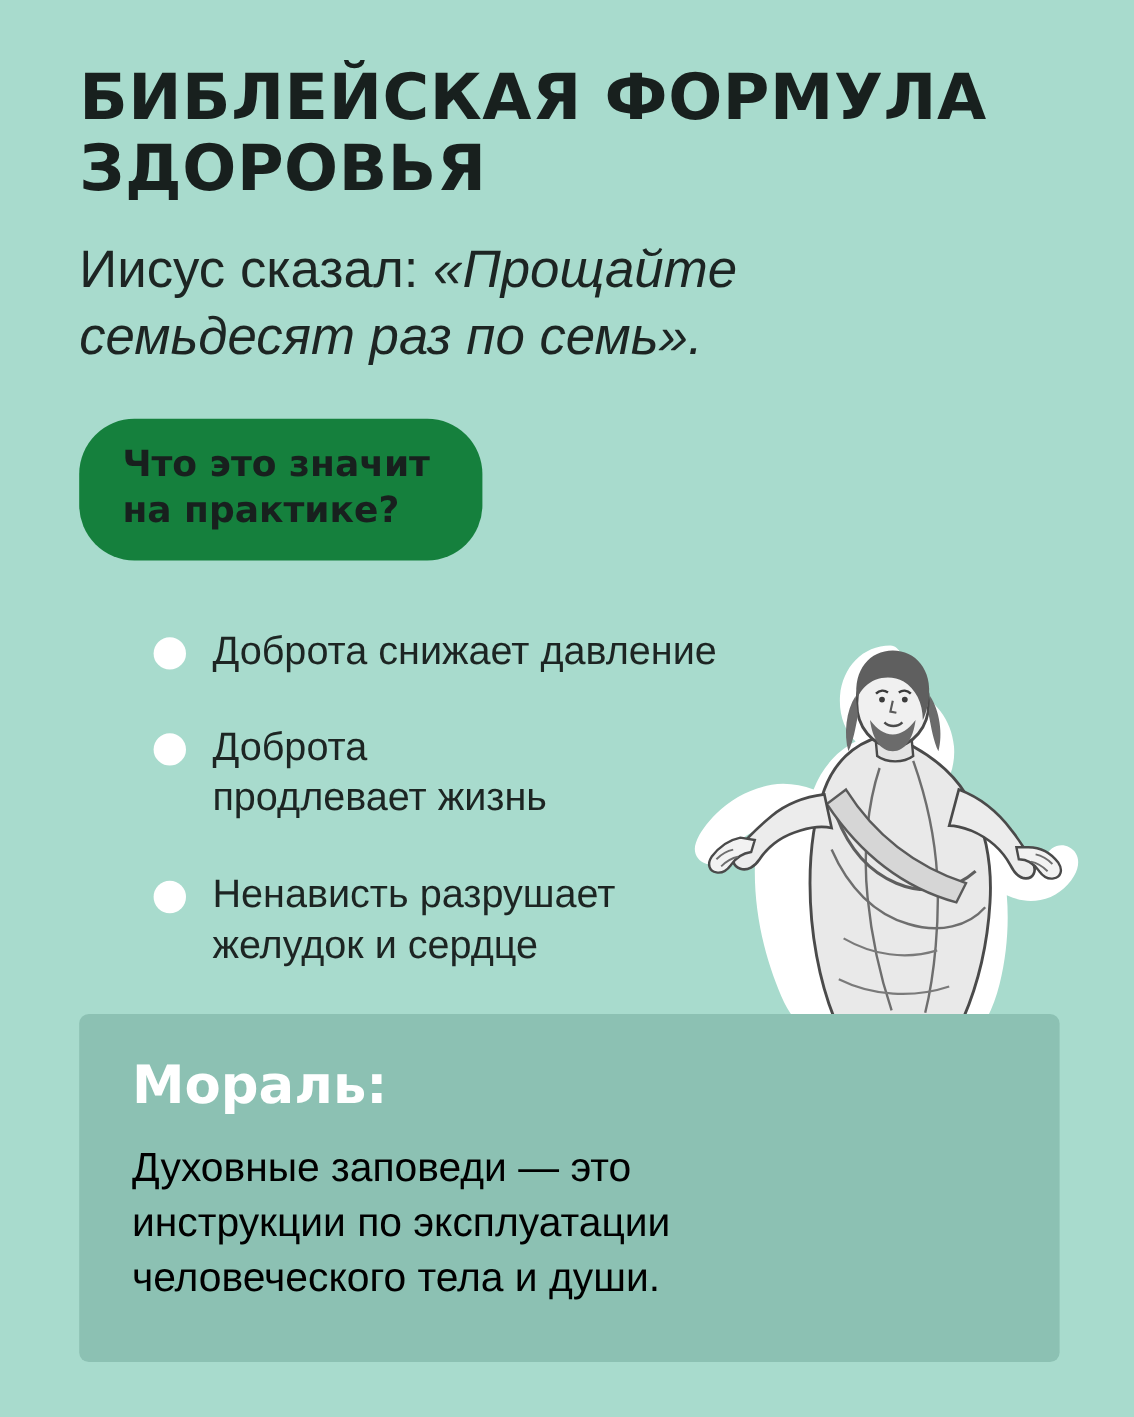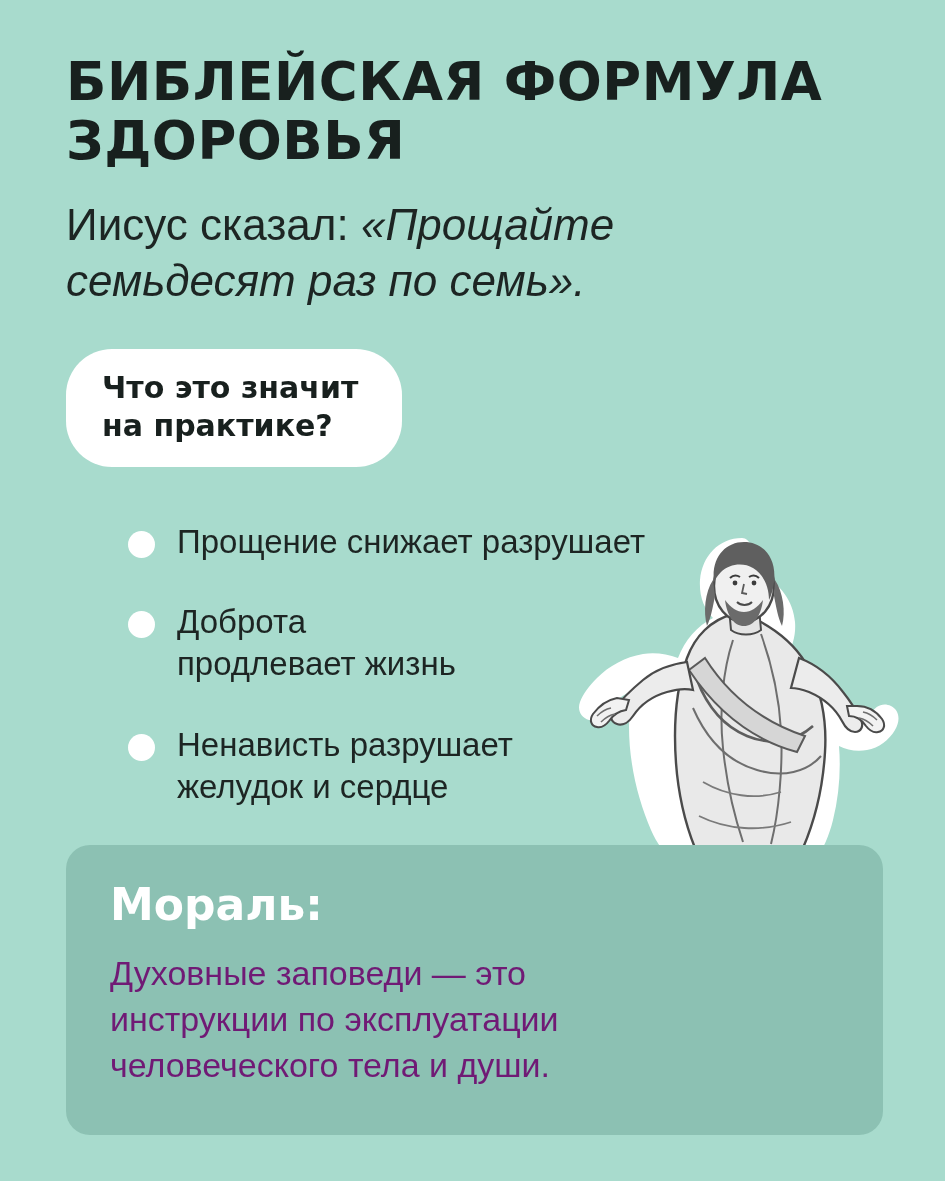--- a/index.html
+++ b/index.html
@@ -40,21 +40,21 @@
     line-height: 1.28;
     color: #1d2523;
     margin: 0 0 40px 0;
     max-width: 680px;
   }
   .subtitle .quote {
     font-style: italic;
   }
   .pill {
     display: inline-block;
-    background: #ffffff;
+    background: #15803d;
     border-radius: 46px;
     padding: 20px 44px 22px 36px;
     margin-bottom: 54px;
   }
   .pill-text {
     font-family: "DejaVu Sans", sans-serif;
     font-weight: bold;
     font-size: 30px;
     line-height: 1.26;
     color: #18201e;
@@ -87,37 +87,37 @@
     white-space: pre-line;
     max-width: 640px;
   }
   .moral-card {
     position: absolute;
     left: 66px;
     right: 62px;
     bottom: 46px;
     z-index: 4;
     background: #8cc1b3;
-    border-radius: 24px;
+    border-radius: 8px;
     padding: 36px 24px 46px 44px;
     box-sizing: border-box;
   }
   .moral-title {
     font-family: "DejaVu Sans", sans-serif;
     font-weight: bold;
     font-size: 44px;
     line-height: 1.1;
     color: #ffffff;
     margin: 0 0 22px 0;
   }
   .moral-text {
     font-family: "Liberation Sans", sans-serif;
     font-size: 34px;
     line-height: 1.35;
-    color: #701a75;
+    color: #000000;
     margin: 0;
     white-space: pre-line;
   }
   .figure {
     position: absolute;
     right: 18px;
     top: 530px;
     width: 380px;
     height: 330px;
     z-index: 2;
@@ -207,21 +207,21 @@
     <p class="subtitle"><span>Иисус сказал: </span><span class="quote">«Прощайте семьдесят раз по семь».</span></p>
 
     <div class="pill">
       <div class="pill-text">Что это значит
 на практике?</div>
     </div>
 
     <ul class="bullets">
       <li class="bullet">
         <span class="bullet-dot"></span>
-        <span class="bullet-text">Прощение снижает разрушает</span>
+        <span class="bullet-text">Доброта снижает давление</span>
       </li>
       <li class="bullet">
         <span class="bullet-dot"></span>
         <span class="bullet-text">Доброта
 продлевает жизнь</span>
       </li>
       <li class="bullet">
         <span class="bullet-dot"></span>
         <span class="bullet-text">Ненависть разрушает
 желудок и сердце</span>

